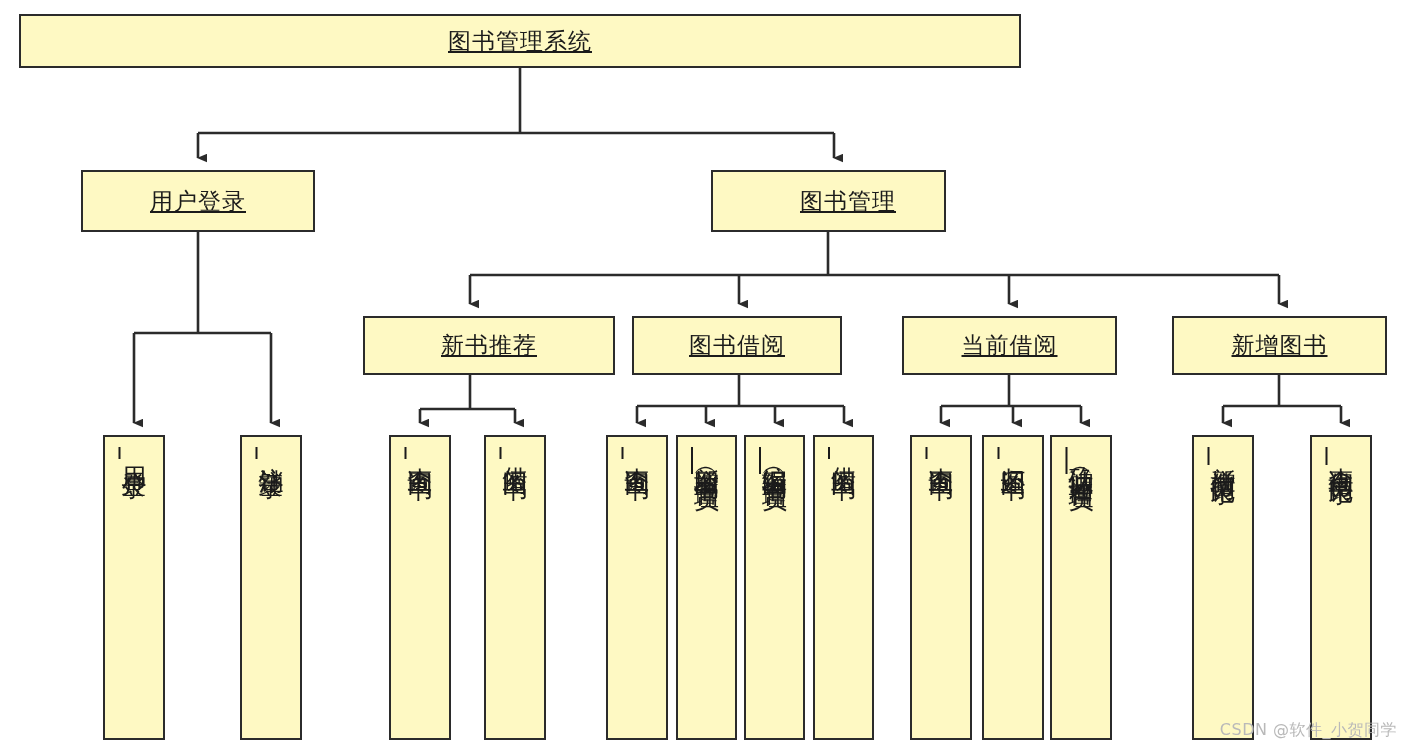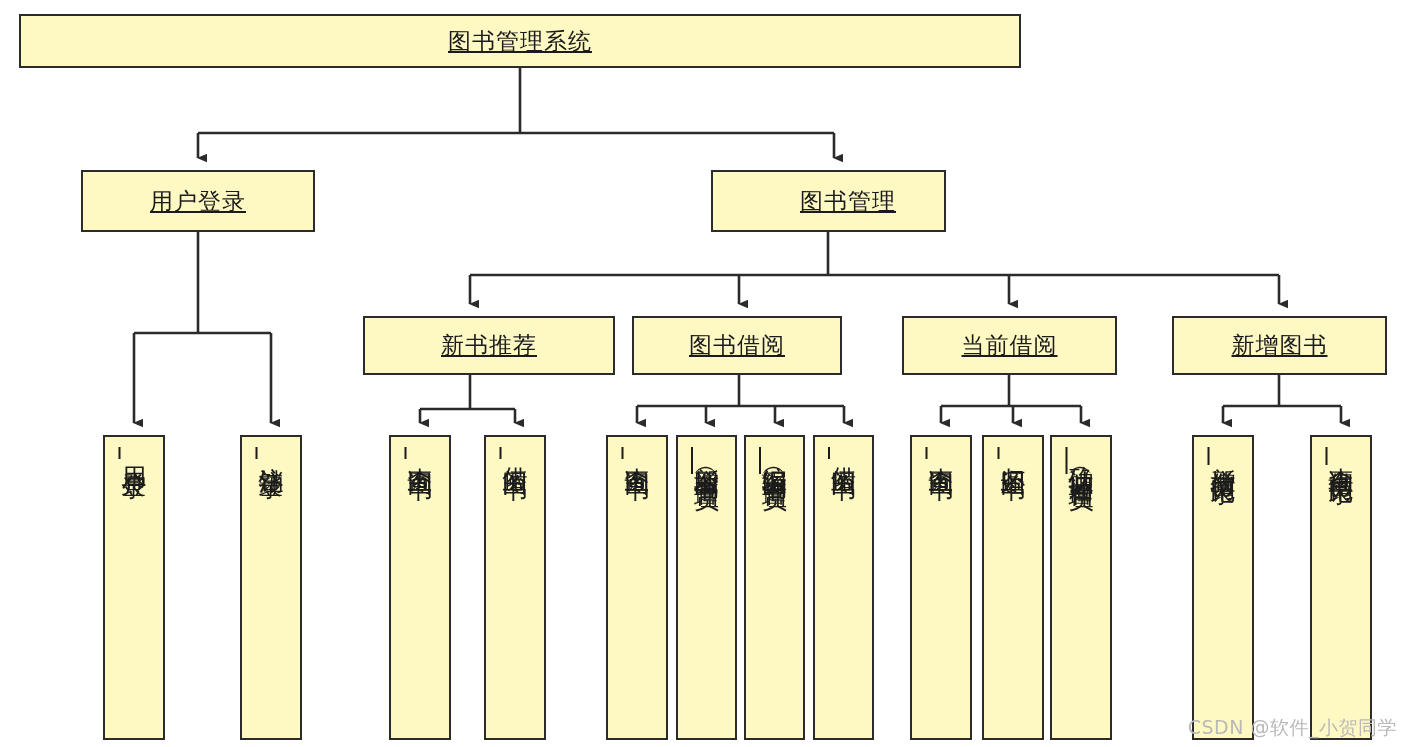--- a/index.html
+++ b/index.html
@@ -7,21 +7,21 @@
   #stage{position:relative;width:1405px;height:747px;background:#ffffff;overflow:hidden;}
   #edges{position:absolute;left:0;top:0;width:1405px;height:747px;}
   .node{position:absolute;box-sizing:border-box;background:#fef9c3;
         border:2.5px solid #2b2b2b;display:flex;align-items:center;justify-content:center;
         color:#1b1b1b;text-decoration:underline;}
   .node.h{font-size:23px;letter-spacing:1px;}
   .node.v{writing-mode:vertical-rl;text-orientation:upright;font-size:25px;
           letter-spacing:3px;line-height:1.08;padding:10px 0;justify-content:flex-start;
           align-items:center;}
   .node.v .txt{display:block;}
-  .watermark{position:absolute;right:8px;bottom:6px;font-size:19px;color:#b9b9b9;
+  .watermark{position:absolute;right:8px;bottom:6px;font-size:16px;color:#b9b9b9;
              letter-spacing:0.5px;white-space:nowrap;}
 </style>
 </head>
 <body>
 
 <div id="stage">
 
   <svg id="edges" viewBox="0 0 1405 747" xmlns="http://www.w3.org/2000/svg">
     <defs>
       <marker id="ah" markerWidth="9" markerHeight="10" refX="4.2" refY="9" orient="auto" markerUnits="userSpaceOnUse">

